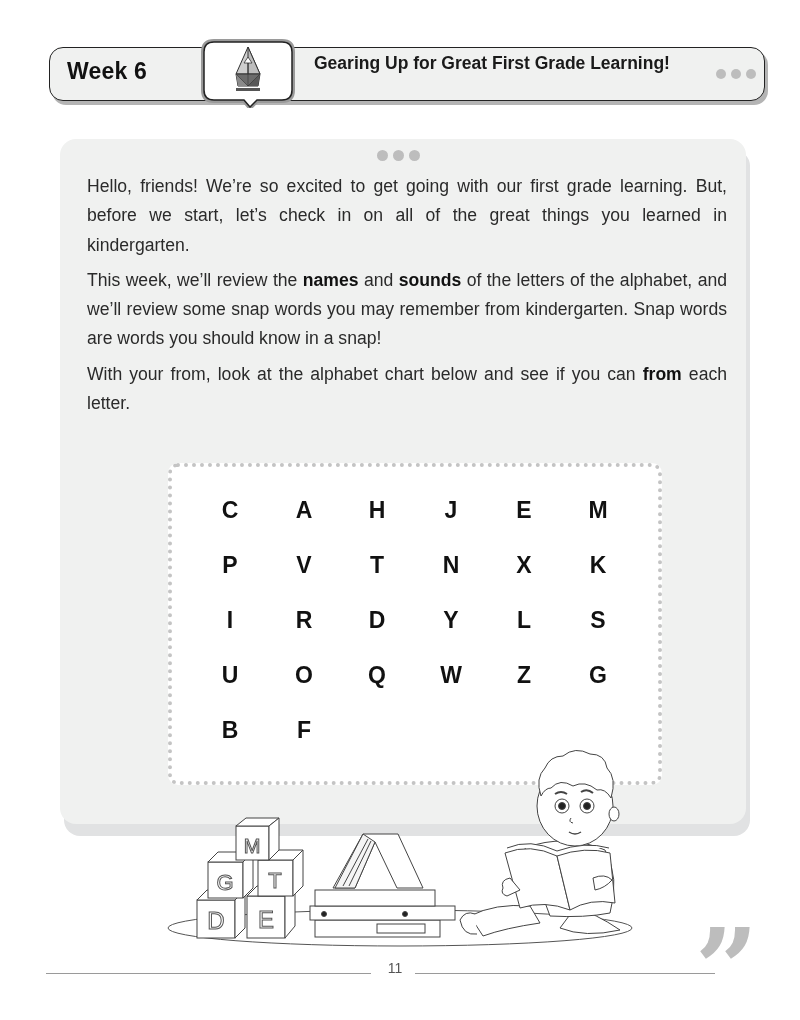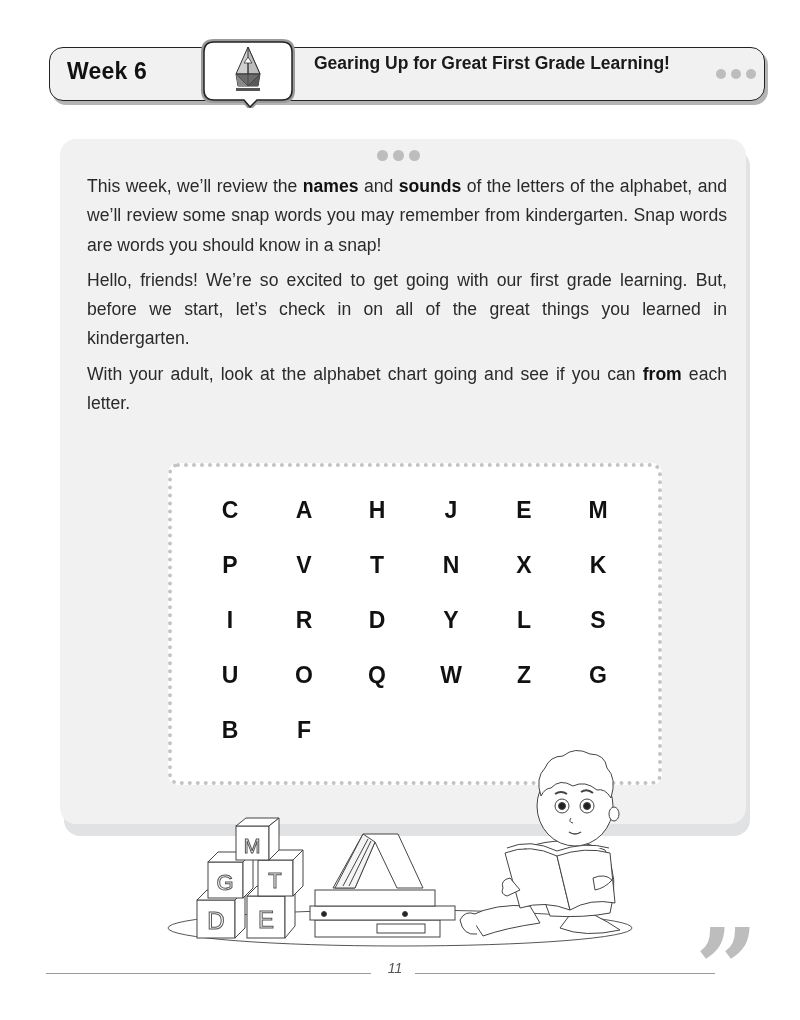--- a/index.html
+++ b/index.html
@@ -59,21 +59,21 @@
     position: absolute; width: 40px; text-align: center;
     font-size: 23px; font-weight: bold; color: #111;
   }
 
   
   .illustration { position: absolute; left: 165px; top: 738px; width: 500px; height: 215px; }
 
   
   .footer-line-left { position: absolute; left: 46px; top: 973px; width: 325px; height: 1px; background: #9a9a9a; }
   .footer-line-right { position: absolute; left: 415px; top: 973px; width: 300px; height: 1px; background: #9a9a9a; }
-  .page-number { position: absolute; left: 380px; top: 960px; width: 30px; text-align: center; font-size: 14px; color: #555; font-style: italic; }
+  .page-number { position: absolute; left: 380px; top: 960px; width: 30px; text-align: center; font-size: 14px; color: #555; }
   .quote-mark {
     position: absolute; left: 695px; top: 915px; font-family: "DejaVu Serif", serif;
     font-size: 110px; font-weight: bold; color: #bdbdbd; line-height: 1;
   }
 </style>
 </head>
 <body>
 
 <div class="header-shadow"></div>
 <div class="header-bar"></div>
@@ -107,27 +107,27 @@
 <div class="panel-shadow"></div>
 <div class="panel"></div>
 <div class="panel-dots">
   <span class="dot"></span>
   <span class="dot"></span>
   <span class="dot"></span>
 </div>
 
 <div class="body-text">
   <p>
+    <span>Hello, friends! We’re so excited to get going with our first grade learning. But, before we start, let’s check in on all of the great things you learned in kindergarten.</span>
+  </p>
+  <p>
     <span>This week, we’ll review the </span><b>names</b><span> and </span><b>sounds</b><span> of the letters of the alphabet, and we’ll review some snap words you may remember from kindergarten. Snap words are words you should know in a snap!</span>
   </p>
   <p>
-    <span>Hello, friends! We’re so excited to get going with our first grade learning. But, before we start, let’s check in on all of the great things you learned in kindergarten.</span>
-  </p>
-  <p>
-    <span>With your adult, look at the alphabet chart going and see if you can </span><b>from</b><span> each letter.</span>
+    <span>With your from, look at the alphabet chart below and see if you can </span><b>from</b><span> each letter.</span>
   </p>
 </div>
 
 <div class="chart-box"></div>
 <div id="letters">
     <div class="letter" style="left: 210px; top: 497px;">C</div>
     <div class="letter" style="left: 284px; top: 497px;">A</div>
     <div class="letter" style="left: 357px; top: 497px;">H</div>
     <div class="letter" style="left: 431px; top: 497px;">J</div>
     <div class="letter" style="left: 504px; top: 497px;">E</div>

